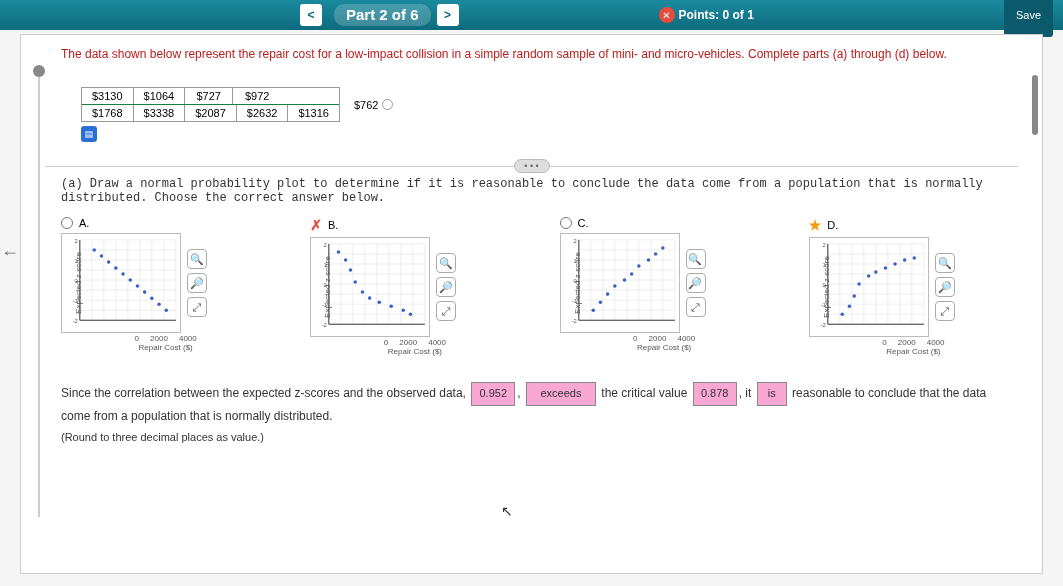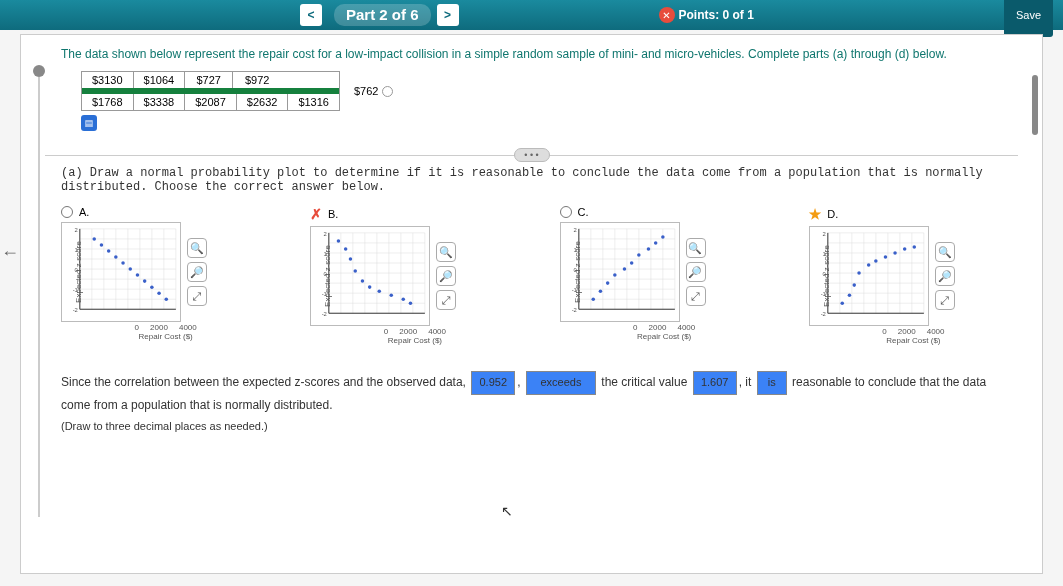--- a/index.html
+++ b/index.html
@@ -48,24 +48,24 @@
   background: white; margin: 4px 20px; padding: 12px 24px 24px 40px;
   border: 1px solid #ccc; position: relative; height: 540px;
 }
 .progress-dot {
   position: absolute; left: 12px; top: 30px; width: 12px; height: 12px;
   border-radius: 50%; background: #888;
 }
 .progress-line {
   position: absolute; left: 17px; top: 42px; width: 2px; height: 440px; background: #ccc;
 }
-.intro { font-size: 12px; color: #0f766e; margin-bottom: 10px; }
+.intro { font-size: 12px; color: #b91c1c; margin-bottom: 26px; }
 .data-table { display: inline-block; border: 1px solid #999; font-size: 11px; margin-left: 20px; }
 .data-row { display: flex; }
-.data-row + .data-row { border-top: 6px solid #15803d; }
+.data-row + .data-row { border-top: 1px solid #15803d; }
 .data-cell { padding: 2px 10px; border-right: 1px solid #999; min-width: 48px; text-align: center; }
 .data-cell:last-child { border-right: none; }
 .extra-val { display: inline-block; margin-left: 6px; font-size: 11px; }
 .loop-icon {
   display: inline-block; width: 11px; height: 11px; border: 1px solid #999;
   border-radius: 50%; margin-left: 4px; vertical-align: middle; position: relative;
 }
 .link-row { display: flex; align-items: center; gap: 6px; margin-top: 4px; margin-left: 20px; font-size: 11px; }
 .link-icon {
   width: 16px; height: 16px; background: #2a6fd6; border-radius: 3px;
@@ -100,21 +100,21 @@
 .xlabel { text-align: center; font-size: 8px; color: #555; margin-top: 1px; }
 .tool-col { display: flex; flex-direction: column; gap: 4px; }
 .tool-btn {
   width: 20px; height: 20px; border: 1px solid #aaa; border-radius: 4px;
   display: flex; align-items: center; justify-content: center; font-size: 11px;
   background: white; cursor: pointer; color: #555;
 }
 .answer-row { margin-top: 26px; font-size: 12px; color: #333; line-height: 1.8; }
 .ans-box {
   display: inline-block; border: 1px solid #888; padding: 1px 6px; min-width: 44px;
-  text-align: center; background: #3b82f6; font-size: 11px; margin: 0 2px;
+  text-align: center; background: #f9a8d4; font-size: 11px; margin: 0 2px;
 }
 .scroll-ind {
   position: absolute; right: 4px; top: 40px; width: 6px; height: 60px;
   background: #888; border-radius: 3px;
 }
 .cursor { position: absolute; left: 480px; top: 468px; font-size: 14px; color: #333; }
 </style>
 </head>
 <body>
 
@@ -415,22 +415,22 @@
         <span>Repair Cost ($)</span>
       </div>
     </div>
   </div>
 
   <div class="answer-row">
     <span>Since the correlation between the expected z-scores and the observed data,</span>
     <span class="ans-box">0.952</span><span>,</span>
     <span class="ans-box" style="min-width:70px">exceeds</span>
     <span>the critical value</span>
-    <span class="ans-box">1.607</span><span>, it</span>
+    <span class="ans-box">0.878</span><span>, it</span>
     <span class="ans-box" style="min-width:30px">is</span>
     <span>reasonable to conclude that the data</span>
     <br>
     <span>come from a population that is normally distributed.</span><br>
-    <span style="font-size:11px">(Draw to three decimal places as needed.)</span>
+    <span style="font-size:11px">(Round to three decimal places as value.)</span>
   </div>
 
   <div class="cursor">↖</div>
 </div>
 
 </body></html>

